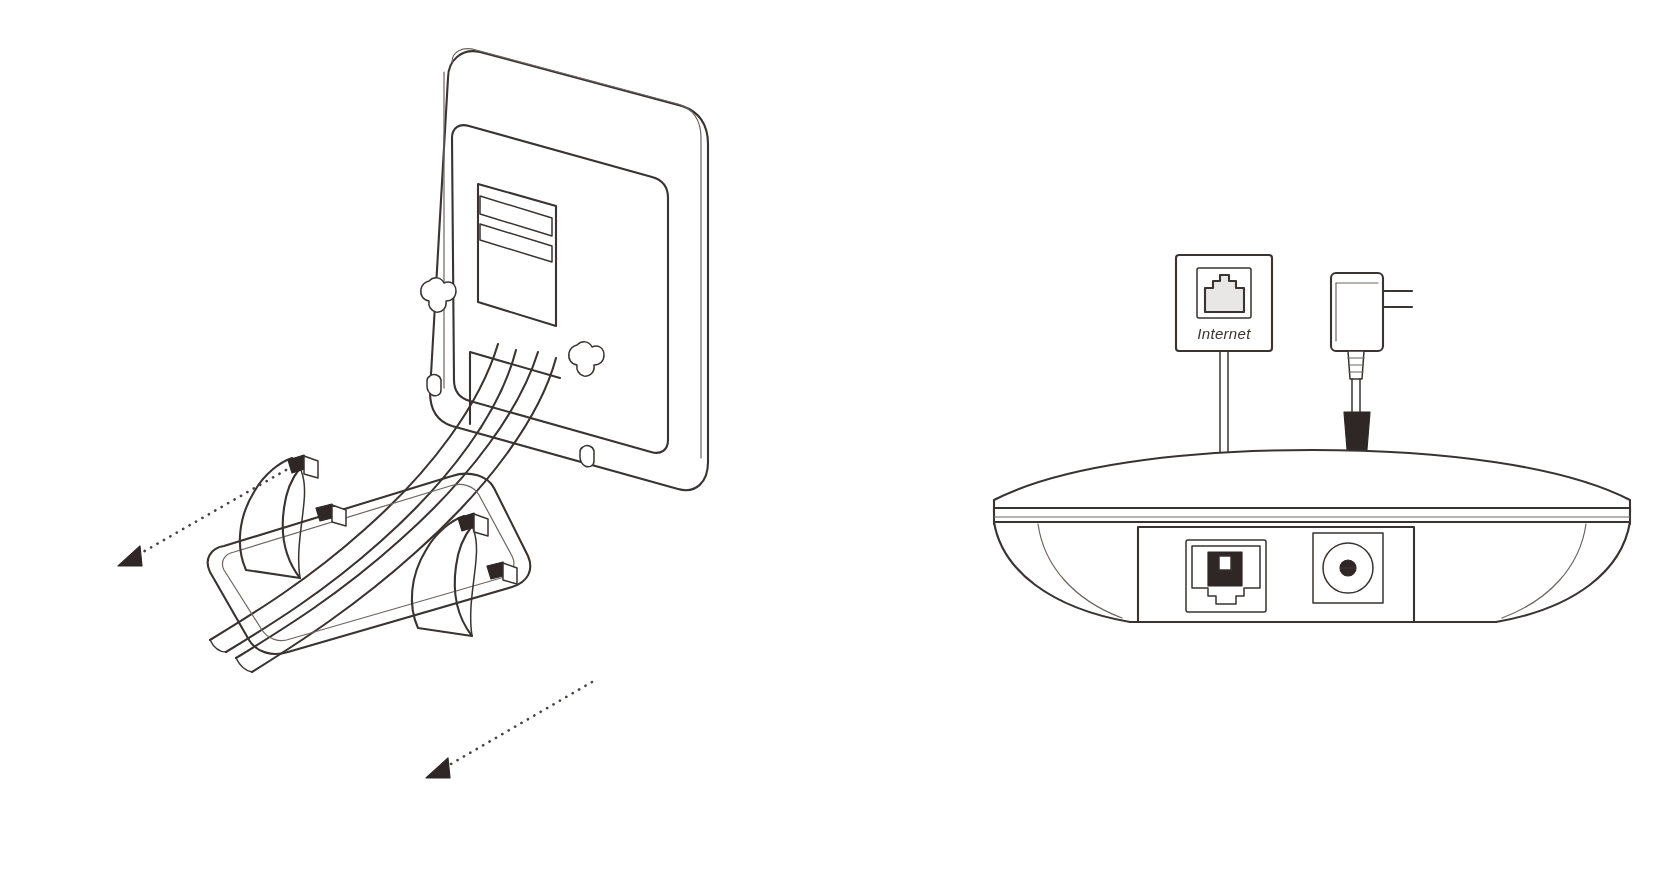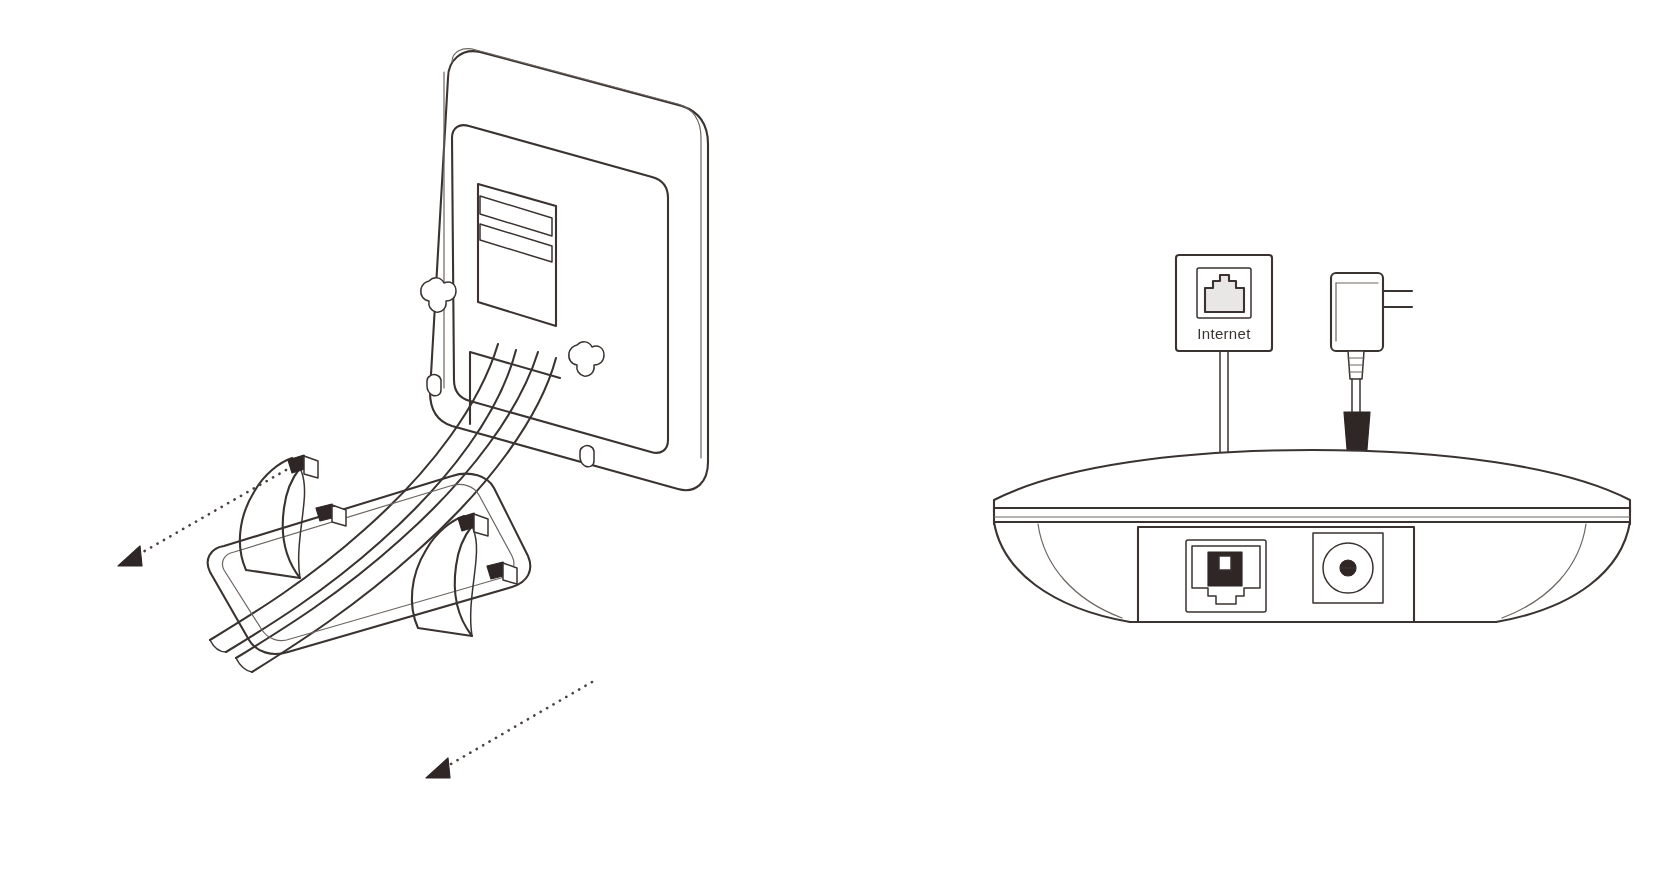--- a/index.html
+++ b/index.html
@@ -13,20 +13,21 @@
     height: 880px;
     font-family: "Liberation Sans", sans-serif;
     overflow: hidden;
     position: relative;
   }
   #stage {
     position: relative;
     width: 1680px;
     height: 880px;
     background: #ffffff;
+    font-style: italic;
   }
   #stage > svg {
     position: absolute;
     top: 0;
     left: 0;
     width: 1680px;
     height: 880px;
   }
   .jack-label {
     font-family: "Liberation Sans", sans-serif;

